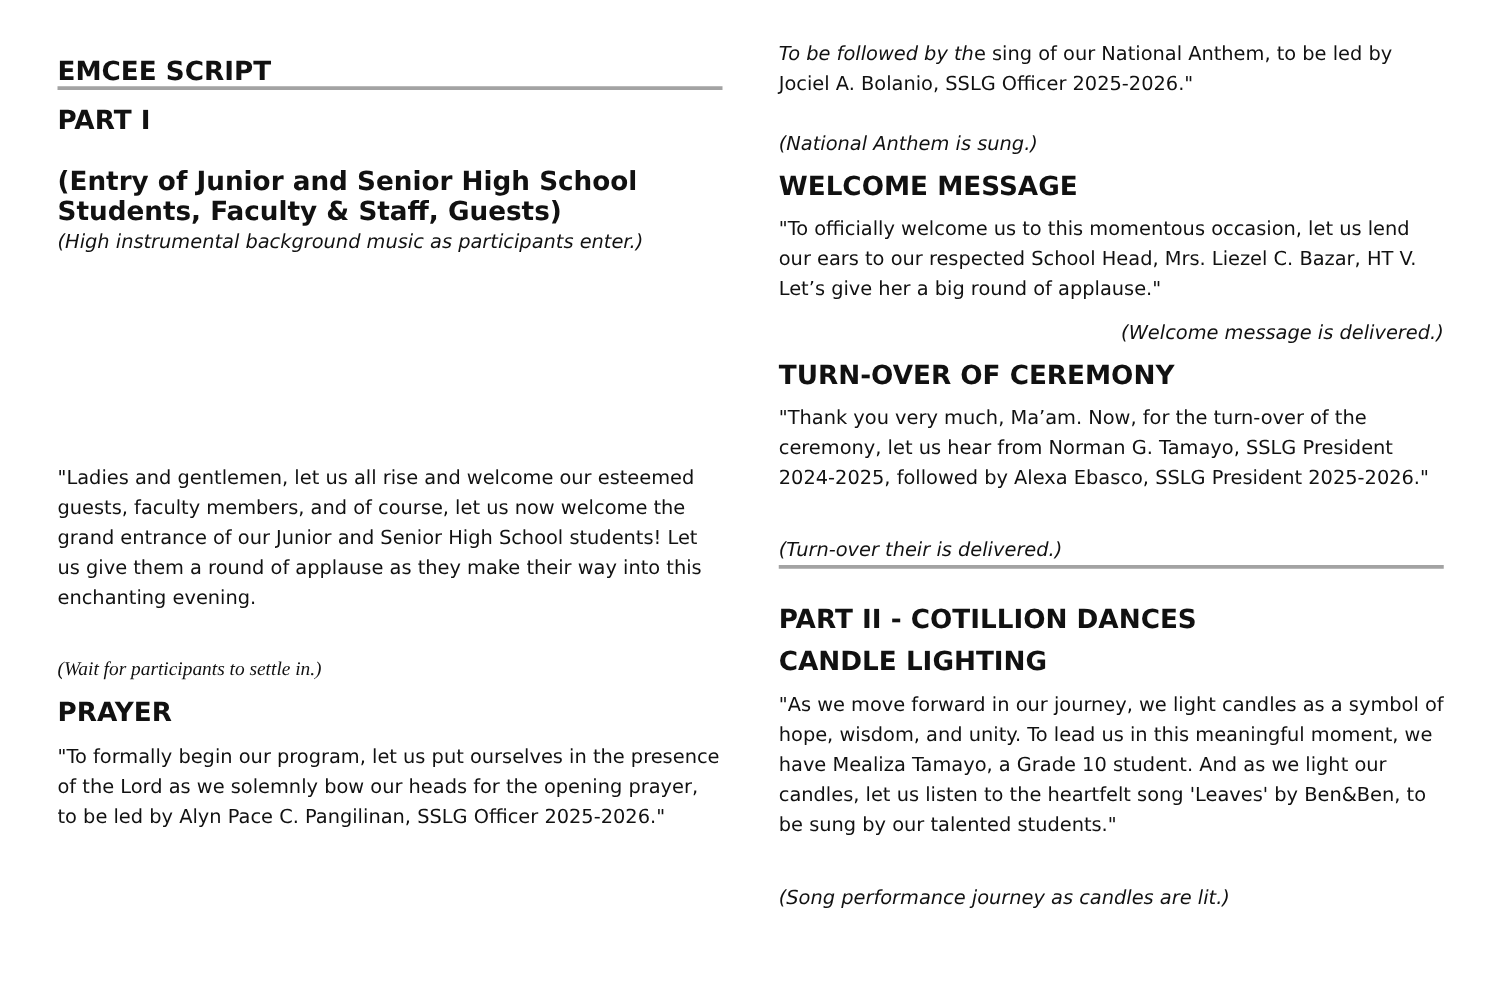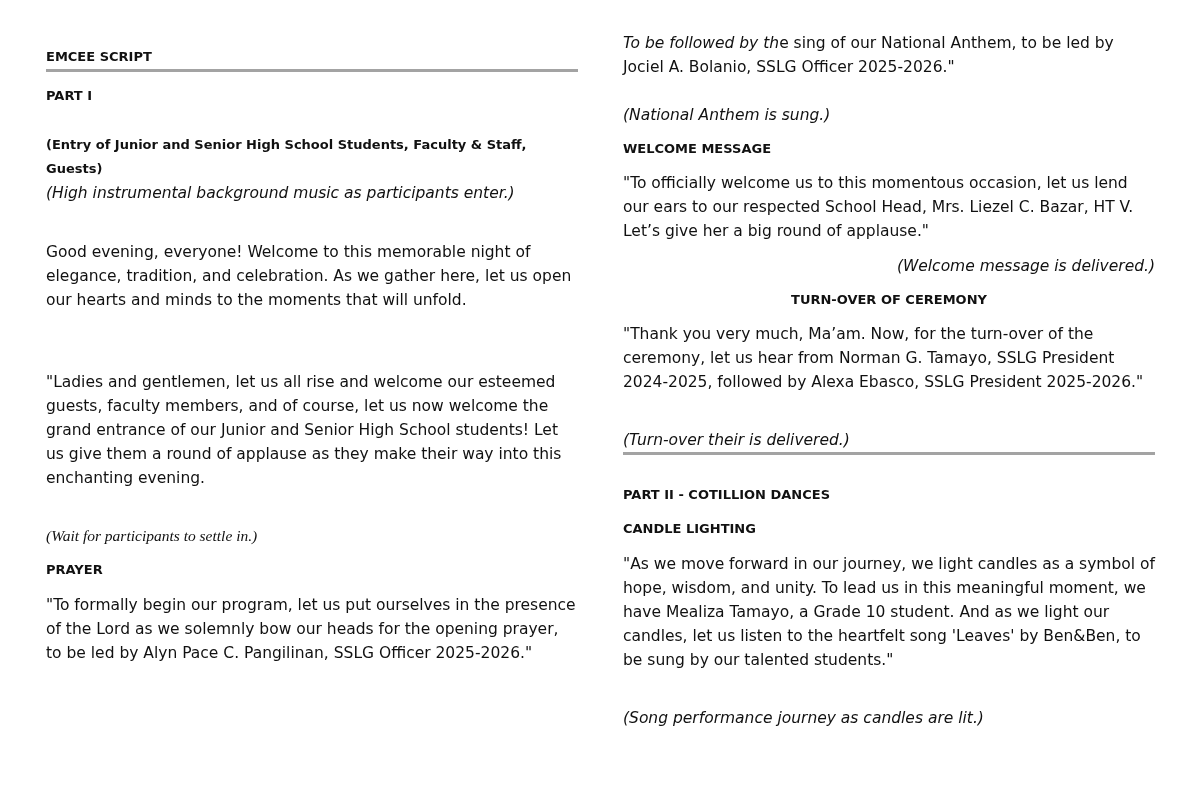--- a/index.html
+++ b/index.html
@@ -31,21 +31,21 @@
     }
     .rule {
       height: 3px;
       background: #a3a3a3;
       border: none;
       margin: 0;
     }
     .h {
       font-weight: bold;
       margin: 0;
-      font-size: 13px;
+      font-size: 21px;
       line-height: 24px;
     }
     .p {
       margin: 0;
     }
     .i {
       font-style: italic;
       margin: 0;
     }
     .abs {
@@ -66,21 +66,20 @@
   <div class="abs" style="top:84px;">
     <div class="h">PART I</div>
   </div>
 
   <div class="abs" style="top:133px;">
     <div class="h">(Entry of Junior and Senior High School Students, Faculty &amp; Staff, Guests)</div>
     <div class="i">(High instrumental background music as participants enter.)</div>
   </div>
 
   <div class="abs" style="top:240px;">
-    <div class="p">Good evening, everyone! Welcome to this memorable night of elegance, tradition, and celebration. As we gather here, let us open our hearts and minds to the moments that will unfold.</div>
   </div>
 
   <div class="abs" style="top:370px;">
     <div class="p">"Ladies and gentlemen, let us all rise and welcome our esteemed guests, faculty members, and of course, let us now welcome the grand entrance of our Junior and Senior High School students! Let us give them a round of applause as they make their way into this enchanting evening.</div>
   </div>
 
   <div class="abs" style="top:524px;font-family:Liberation Serif, serif;">
     <div class="i">(Wait for participants to settle in.)</div>
   </div>
 
@@ -107,21 +106,21 @@
   </div>
 
   <div class="abs" style="top:171px;">
     <div class="p">"To officially welcome us to this momentous occasion, let us lend our ears to our respected School Head, Mrs. Liezel C. Bazar, HT V. Let’s give her a big round of applause."</div>
   </div>
 
   <div class="abs" style="top:254px;text-align:right;">
     <div class="i">(Welcome message is delivered.)</div>
   </div>
 
-  <div class="abs" style="top:288px;text-align:center;">
+  <div class="abs" style="top:288px;">
     <div class="h">TURN-OVER OF CEREMONY</div>
   </div>
 
   <div class="abs" style="top:322px;">
     <div class="p">"Thank you very much, Ma’am. Now, for the turn-over of the ceremony, let us hear from Norman G. Tamayo, SSLG President 2024-2025, followed by Alexa Ebasco, SSLG President 2025-2026."</div>
   </div>
 
   <div class="abs" style="top:428px;">
     <div class="i">(Turn-over their is delivered.)</div>
   </div>

